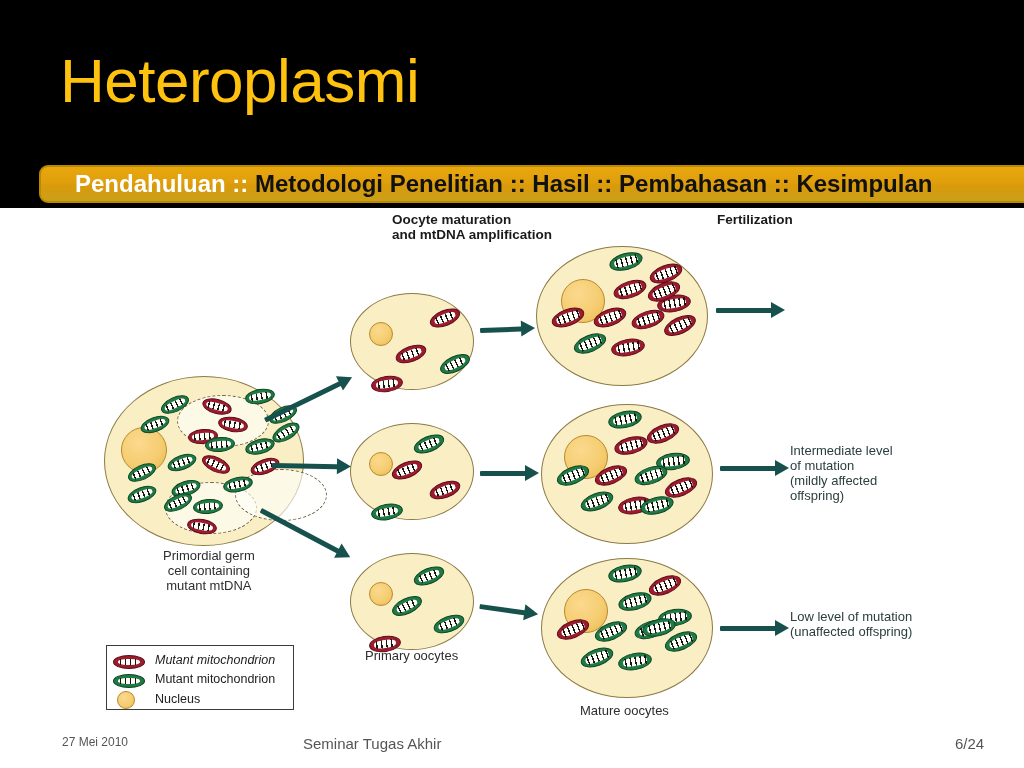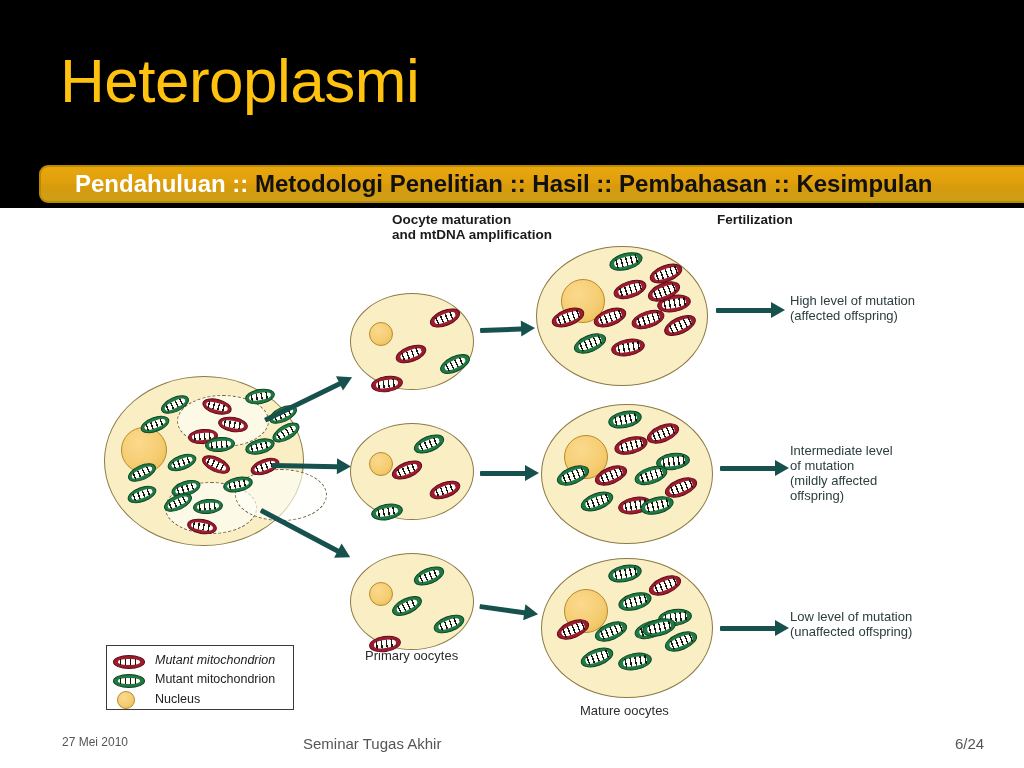--- a/index.html
+++ b/index.html
@@ -148,29 +148,30 @@
 <div id="nav-bar">
   <div id="nav-text"><span class="cur">Pendahuluan ::</span><span> Metodologi Penelitian :: Hasil :: Pembahasan :: Kesimpulan</span></div>
 </div>
 
 <div id="diagram">
 
   <div class="hdr" id="hdr-oocyte">Oocyte maturation
 and mtDNA amplification</div>
   <div class="hdr" id="hdr-fert">Fertilization</div>
 
-  <div class="callout" id="callout-high">High level of mutation
-(affected offspring)</div>
   <div class="callout" id="callout-inter">Intermediate level
 of mutation
 (mildly affected
 offspring)</div>
   <div class="callout" id="callout-low">Low level of mutation
 (unaffected offspring)</div>
 
+  <div class="caption" id="cap-pgc">Primordial germ
+cell containing
+mutant mtDNA</div>
   <div class="caption" id="cap-primary">Primary oocytes</div>
   <div class="caption" id="cap-mature">Mature oocytes</div>
 
   <div id="cells-layer">
       <div class="cell" style="left: 104px; top: 168px; width: 200px; height: 170px;">
         <div class="nucleus" style="left: 16px; top: 50px; width: 46px; height: 46px;"></div>
         <div class="daughter" style="left: 72px; top: 18px; width: 92px; height: 52px;"></div>
         <div class="daughter" style="left: 60px; top: 105px; width: 92px; height: 52px;"></div>
         <div class="daughter" style="left: 130px; top: 92px; width: 92px; height: 52px;"></div>
         <div class="mito nor" style="left: 55px; top: 20px; width: 30px; height: 15px; transform: rotate(-25deg);">

